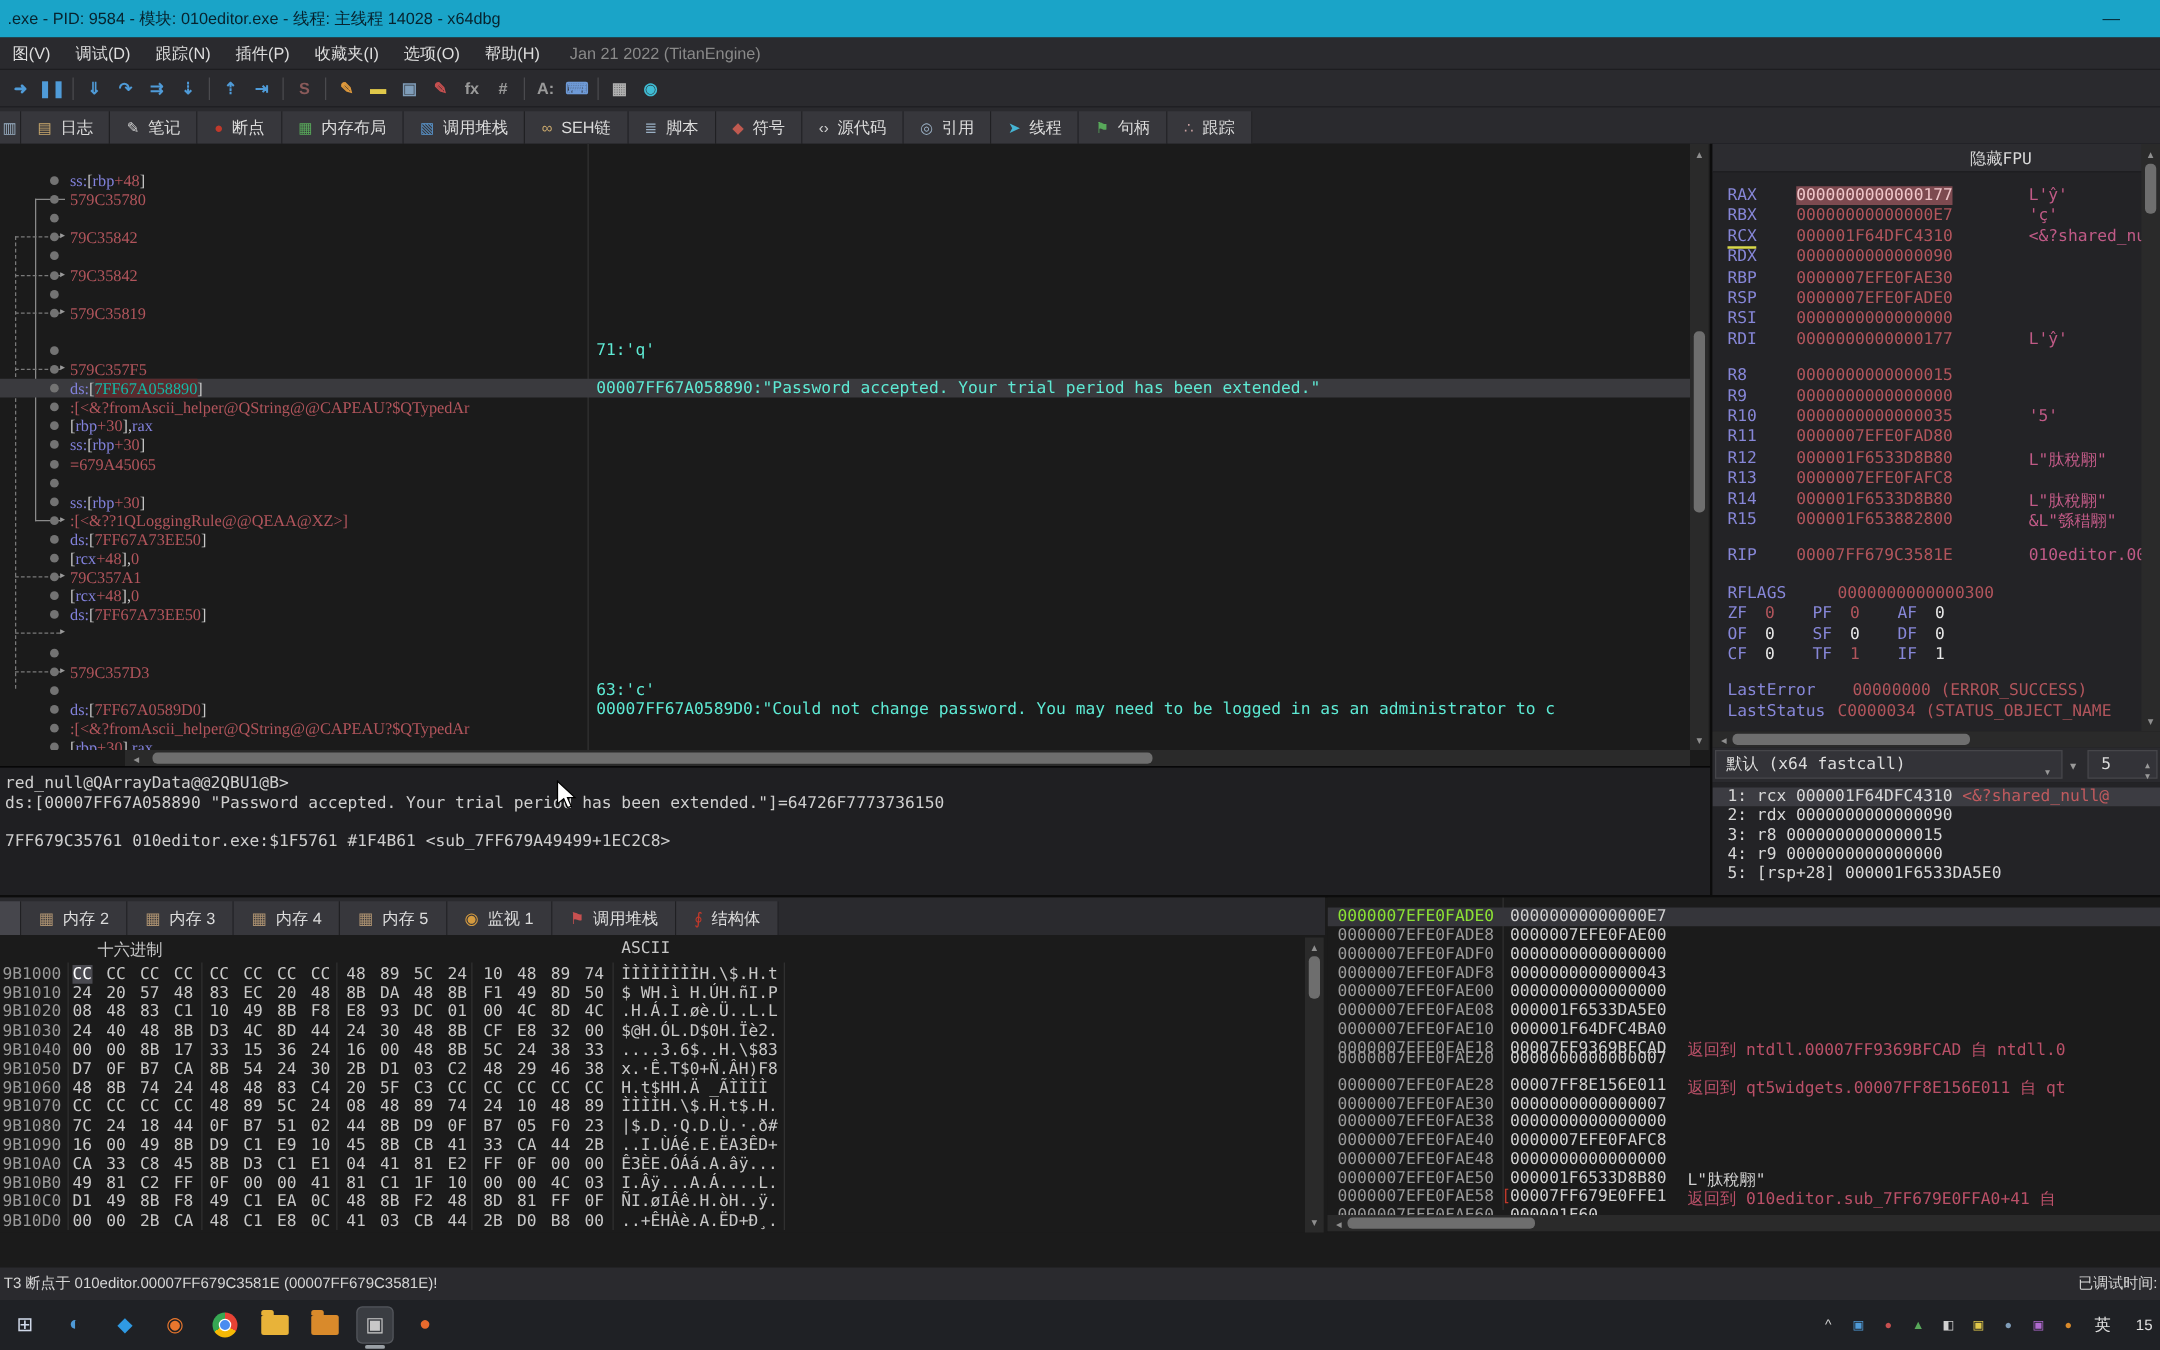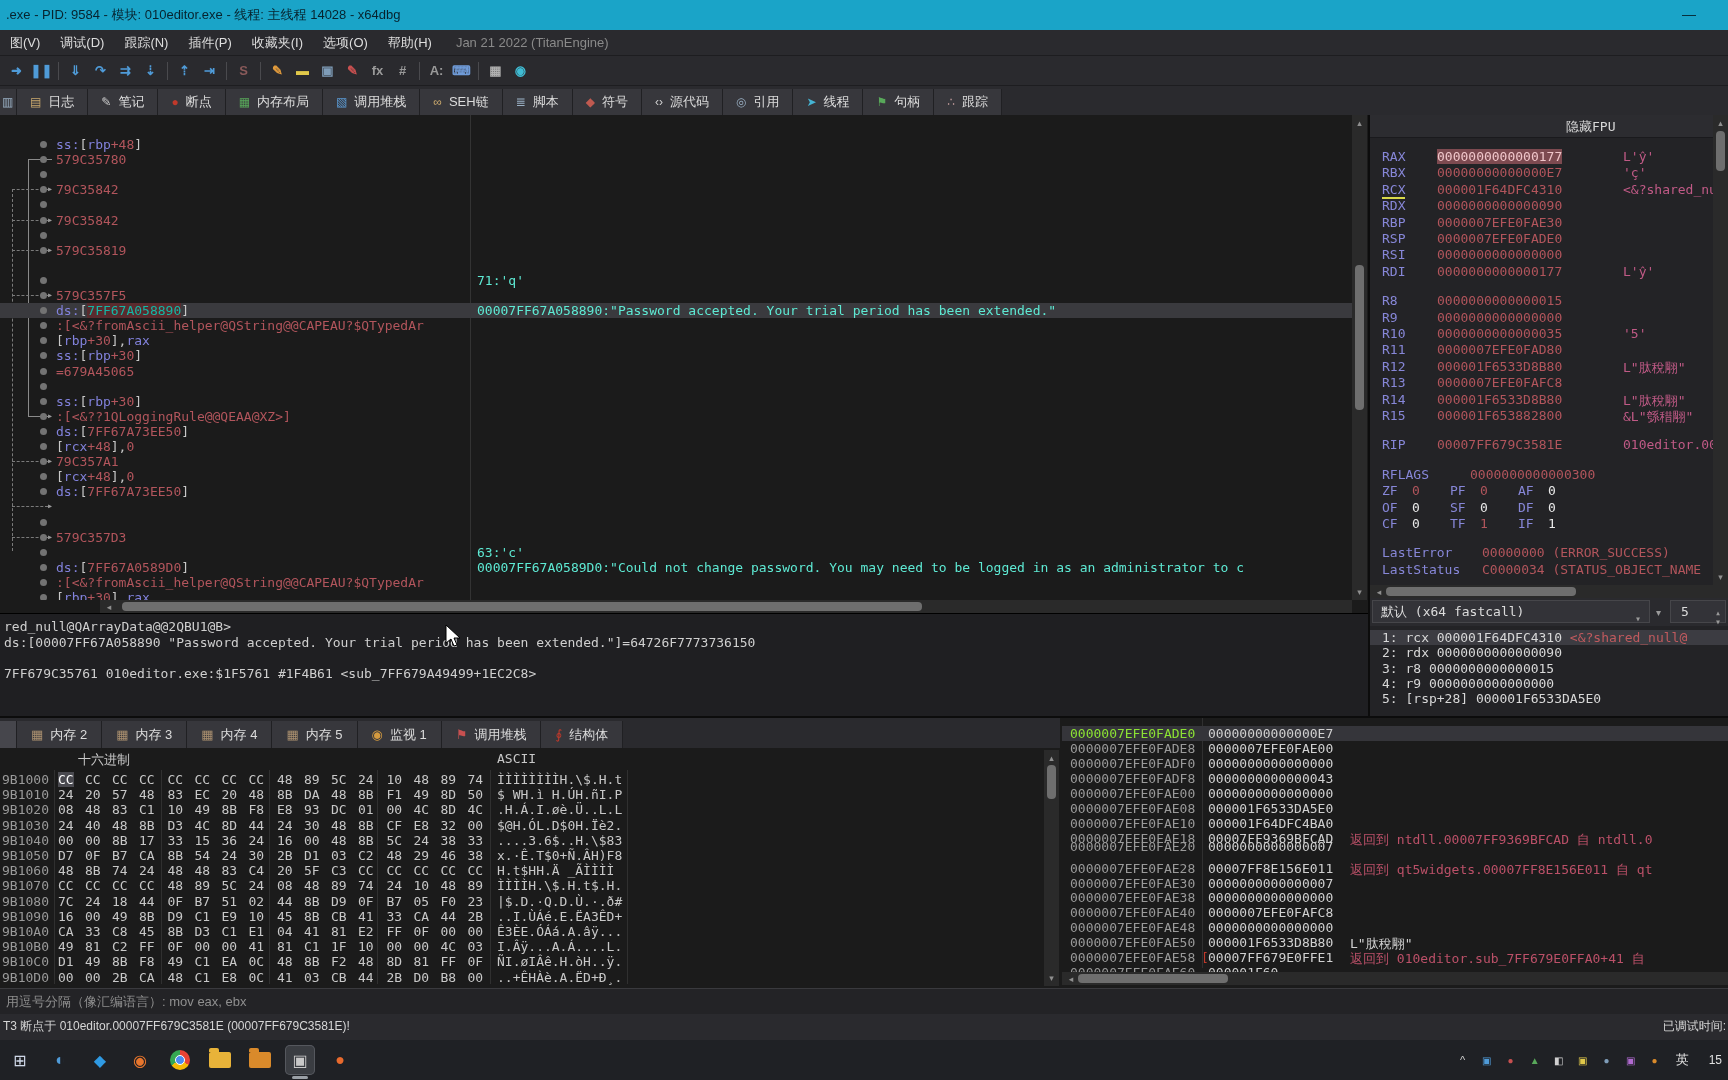--- a/index.html
+++ b/index.html
@@ -24,21 +24,21 @@
         color:#dcdcdc;font-size:13px;white-space:nowrap;}
   .vtab .ticon{font-size:12px;}
   .vtabstub{width:14px;height:26px;background:#37373c;border-right:1px solid #202023;overflow:hidden;color:#9ab0c4;font-size:12px;padding-left:2px;line-height:26px;}
 
   
   .disasm{position:absolute;left:0;top:115px;width:1352px;height:485px;background:#1b1b1b;overflow:hidden;}
   .colsep{position:absolute;left:470px;top:0;height:485px;width:1px;background:#333;}
   .drow{position:absolute;left:0;width:1352px;height:15px;font-size:13px;}
   .drow.sel{background:#3a3a3e;}
   .dot{position:absolute;left:40px;top:4px;width:7px;height:7px;border-radius:50%;background:#737373;}
-  .op{position:absolute;left:56px;top:0;white-space:pre;line-height:15px;}
+  .op{position:absolute;left:56px;top:0;white-space:pre;line-height:15px;font-family:Liberation Serif, serif;}
   .dcmt{position:absolute;left:477px;top:0;white-space:pre;line-height:15px;}
   .tk-b{color:#8282dc}.tk-r{color:#b2555c}.tk-g{color:#c8c8c8}
   .tk-rh{color:#14b8a6;background:#5a2b2e;}
   .tk-cm{color:#5eead4}
   .jline{position:absolute;background:none;border:0 solid #8a8a8a;}
   .solid-v{left:28px;top:44px;width:0;height:258px;border-left-width:1px;}
   .dash-v{left:12px;top:74px;width:0;height:362px;border-left-width:1px;border-left-style:dashed;border-color:#7a7a7a;}
   .hstub{height:0;border-top-width:1px;}
   .dashed{border-top-style:dashed;border-color:#7a7a7a;}
   .ahead{position:absolute;color:#9a9a9a;font-size:10px;line-height:10px;}
@@ -77,21 +77,21 @@
   .sdiv{position:absolute;left:140px;top:0;height:250px;width:1px;background:#303030;}
   .sval{position:absolute;left:146px;color:#d0d0d0;}
   .sbr{position:absolute;left:139px;color:#c0392b;}
   .scmt{position:absolute;left:288px;color:#bb5068;}
   .scmt.white{color:#d0d0d0;}
 
   
   .splitv{position:absolute;left:1368px;top:115px;width:2px;height:601px;background:#0c0c0c;}
   .regs{position:absolute;left:1370px;top:115px;width:358px;height:470px;background:#232326;overflow:hidden;}
   .regshdr{position:absolute;left:0;top:0;width:358px;height:22px;background:#2c2c30;border-bottom:1px solid #1a1a1d;}
-  .regshdr span{position:absolute;left:196px;top:3px;color:#d8d8d8;font-size:13px;}
+  .regshdr span{position:absolute;left:206px;top:3px;color:#d8d8d8;font-size:13px;}
   .rrow{position:absolute;left:0;width:358px;height:16px;font-size:13px;white-space:pre;}
   .rname{position:absolute;left:12px;color:#8787d8;}
   .rname.u{border-bottom:2px solid #d8d84a;}
   .rval{position:absolute;left:67px;color:#b2555c;}
   .rval.hl{background:#7d4a50;color:#f0c6ca;}
   .ranno{position:absolute;left:253px;color:#c05a86;}
   .flbl{color:#8787d8;}
   .fval{color:#e8e8e8;padding-right:14px;}
   .fval.red{color:#b2555c;}
   .regsb{position:absolute;left:1370px;top:585px;width:358px;height:13px;background:#2a2a2a;}
@@ -420,21 +420,21 @@
       <div class="rrow" style="top: 243.8px;"><span class="rname">R12</span><span class="rval">000001F6533D8B80</span><span class="ranno">L"肽稅翢"</span></div>
       <div class="rrow" style="top: 260.2px;"><span class="rname">R13</span><span class="rval">0000007EFE0FAFC8</span></div>
       <div class="rrow" style="top: 276.6px;"><span class="rname">R14</span><span class="rval">000001F6533D8B80</span><span class="ranno">L"肽稅翢"</span></div>
       <div class="rrow" style="top: 293px;"><span class="rname">R15</span><span class="rval">000001F653882800</span><span class="ranno">&amp;L"綔稓翢"</span></div>
       <div class="rrow" style="top: 322.4px;"><span class="rname">RIP</span><span class="rval">00007FF679C3581E</span><span class="ranno">010editor.00</span></div>
       <div class="rrow" style="top: 351.8px;"><span class="rname">RFLAGS</span><span class="rval" style="left: 100px;">0000000000000300</span></div>
       <div class="rrow" style="top: 368.2px;"><span class="flbl" style="position: absolute; left: 12px;">ZF</span><span class="fval red" style="position: absolute; left: 42px;">0</span><span class="flbl" style="position: absolute; left: 80px;">PF</span><span class="fval red" style="position: absolute; left: 110px;">0</span><span class="flbl" style="position: absolute; left: 148px;">AF</span><span class="fval" style="position: absolute; left: 178px;">0</span></div>
       <div class="rrow" style="top: 384.6px;"><span class="flbl" style="position: absolute; left: 12px;">OF</span><span class="fval" style="position: absolute; left: 42px;">0</span><span class="flbl" style="position: absolute; left: 80px;">SF</span><span class="fval" style="position: absolute; left: 110px;">0</span><span class="flbl" style="position: absolute; left: 148px;">DF</span><span class="fval" style="position: absolute; left: 178px;">0</span></div>
       <div class="rrow" style="top: 401px;"><span class="flbl" style="position: absolute; left: 12px;">CF</span><span class="fval" style="position: absolute; left: 42px;">0</span><span class="flbl" style="position: absolute; left: 80px;">TF</span><span class="fval red" style="position: absolute; left: 110px;">1</span><span class="flbl" style="position: absolute; left: 148px;">IF</span><span class="fval" style="position: absolute; left: 178px;">1</span></div>
       <div class="rrow" style="top: 430.4px;"><span class="rname">LastError</span><span class="rval" style="left: 112px;">00000000 (ERROR_SUCCESS)</span></div>
-      <div class="rrow" style="top: 446.8px;"><span class="rname">LastStatus</span><span class="rval" style="left: 112px;">C0000034 (STATUS_OBJECT_NAME</span></div>
+      <div class="rrow" style="top: 446.8px;"><span class="rname">LastStatus</span><span class="rval" style="left: 100px;">C0000034 (STATUS_OBJECT_NAME</span></div>
     </div>
   <div class="regsb">
     <span class="sarrow" style="left:4px;top:2px;width:10px;">◂</span>
     <div class="thumb" style="left:16px;width:190px;"></div>
   </div>
   <div class="vscroll" style="left:1713px;top:115px;height:470px;">
     <span class="sarrow" style="top:3px;">▴</span>
     <div class="vthumb" style="top:16px;height:40px;"></div>
     <span class="sarrow" style="top:457px;">▾</span>
   </div>
@@ -542,23 +542,20 @@
       <div class="srow" style="top: 202.35px;"><span class="saddr">0000007EFE0FAE48</span><span class="sval">0000000000000000</span></div>
       <div class="srow" style="top: 217.3px;"><span class="saddr">0000007EFE0FAE50</span><span class="sval">000001F6533D8B80</span><span class="scmt white">L"肽稅翢"</span></div>
       <div class="srow" style="top: 232.25px;"><span class="saddr">0000007EFE0FAE58</span><span class="sbr">[</span><span class="sval">00007FF679E0FFE1</span><span class="scmt">返回到 010editor.sub_7FF679E0FFA0+41 自</span></div>
       <div class="srow" style="top: 247.2px;"><span class="saddr">0000007EFE0FAE60</span><span class="sval">000001F60</span></div>
     </div>
   <div class="hscroll" style="left:1062px;top:972px;width:666px;">
     <span class="sarrow" style="left:4px;top:2px;width:10px;">◂</span>
     <div class="thumb" style="left:16px;width:150px;"></div>
   </div>
 
-  <div class="cmdbar">
-    <span>用逗号分隔（像汇编语言）: mov eax, ebx</span>
-  </div>
 
   <div class="statusbar">
     <span class="statusmsg">T3 断点于 010editor.00007FF679C3581E (00007FF679C3581E)!</span>
     <span class="statusright">已调试时间:</span>
   </div>
 
   <div class="taskbar" id="taskbar">
       <div class="tapp">
         <span class="tile" style="color: rgb(207, 216, 232);">⊞</span>
       </div>

